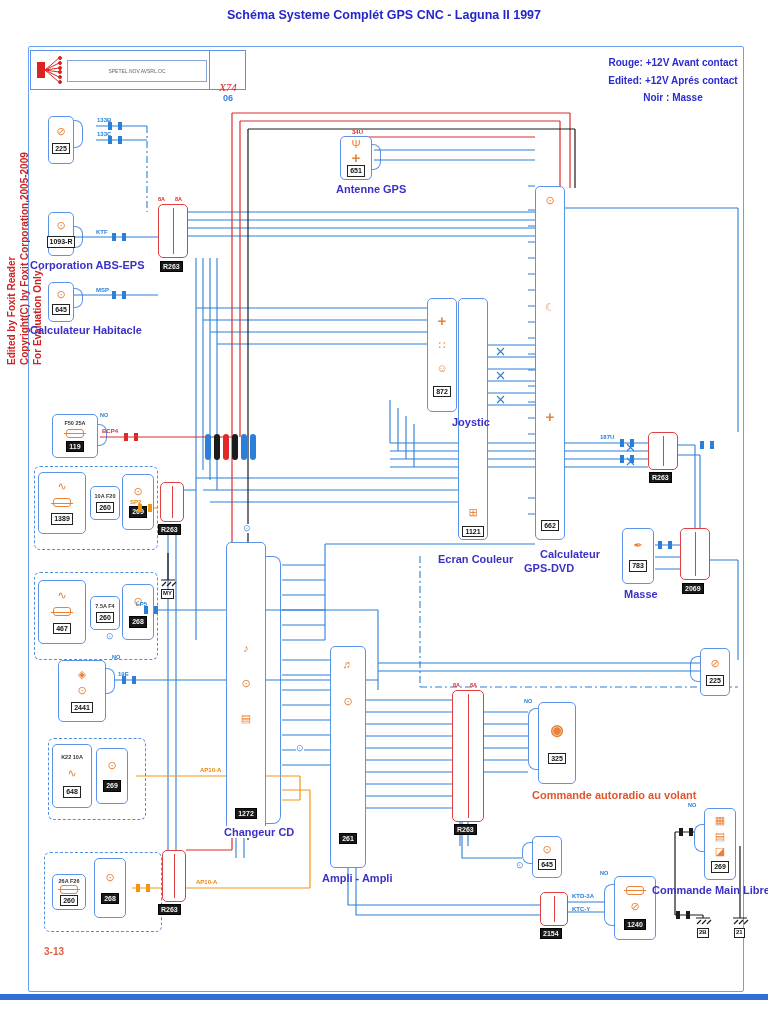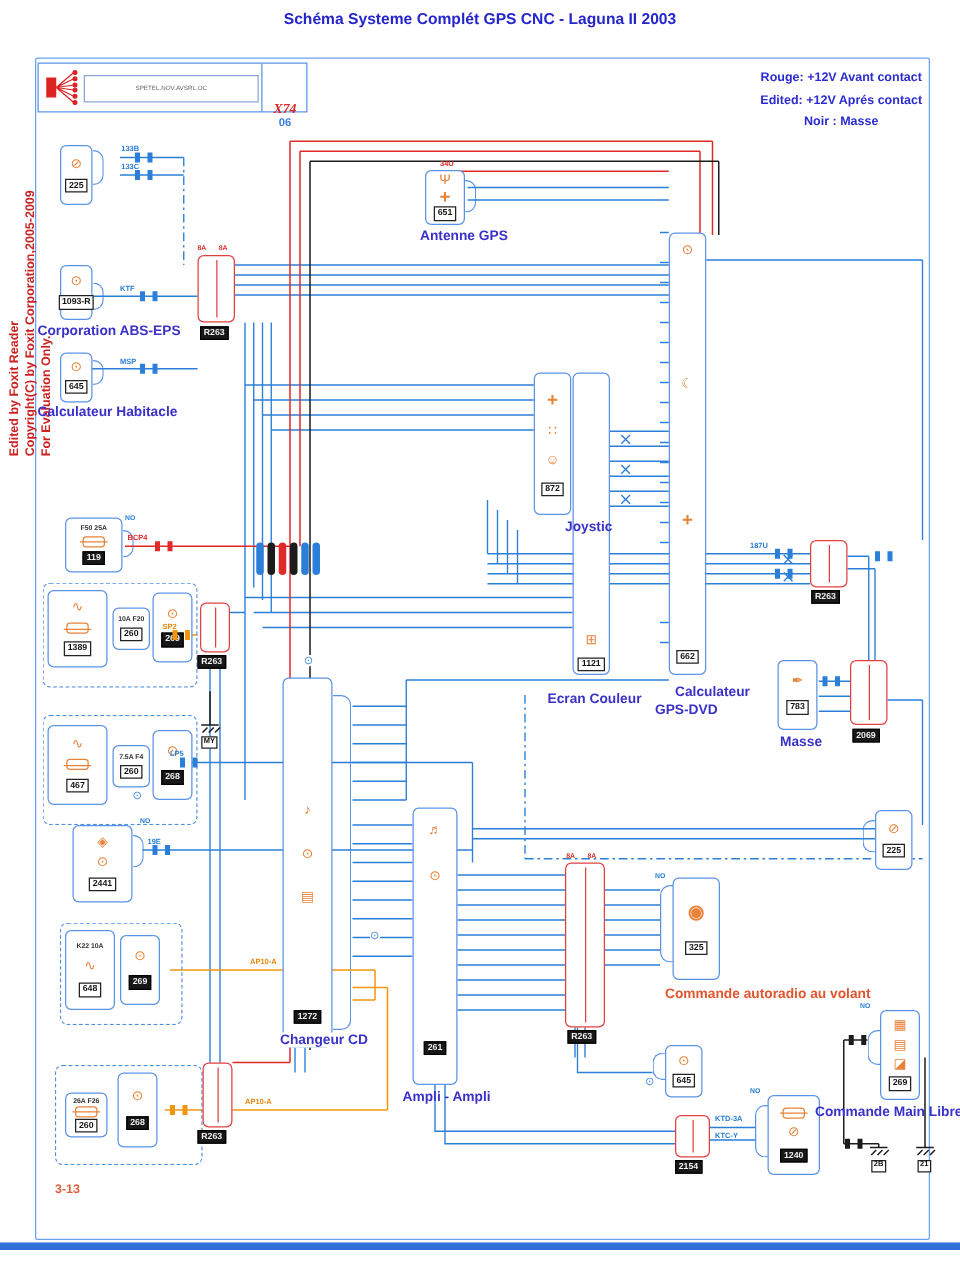--- a/index.html
+++ b/index.html
@@ -19,21 +19,21 @@
       line-height:1.3;white-space:nowrap;}
   .pagenum{position:absolute;left:44px;top:946px;color:#e06040;font-size:10px;font-weight:bold;}
   
   .header{position:absolute;left:30px;top:50px;width:214px;height:38px;
           border:1.6px solid #5b93e8;background:#fff;}
   .header .innerbox{position:absolute;left:36px;top:9px;width:138px;height:20px;
           border:1px solid #8aa6d8;display:flex;align-items:center;justify-content:center;
           font-size:5px;color:#666;overflow:hidden;}
   .header .cell{position:absolute;left:178px;top:0;bottom:0;width:36px;border-left:1.4px solid #5b93e8;
           display:flex;flex-direction:column;align-items:center;justify-content:center;}
-  .x74{color:#dd2222;font-size:11px;font-weight:bold;font-style:italic;font-family:"Liberation Serif",serif;margin-top:44px;}
+  .x74{color:#dd2222;font-size:11px;font-weight:normal;font-style:italic;font-family:"Liberation Serif",serif;margin-top:44px;}
   .sheet{color:#3a7fe0;font-size:9px;font-weight:bold;}
   
   .comp{position:absolute;border:1.4px solid #5b93e8;border-radius:5px;background:#fff;
         display:flex;flex-direction:column;align-items:center;justify-content:space-evenly;
         padding:2px 1px;box-sizing:border-box;}
   .redbox{border-color:#e04040;}
   .redbox::after{content:"";position:absolute;left:50%;top:3px;bottom:3px;border-left:1.2px solid #e04040;}
   .glyph{color:#e8833a;font-size:11px;line-height:1;}
   .glyph.big{font-size:15px;font-weight:bold;}
   .idtag{background:#fff;border:1px solid #222;color:#111;font-size:7px;font-weight:bold;
@@ -116,21 +116,21 @@
     <path d="M733,918 H747 M734,924 l4,-4 M739,924 l4,-4 M744,924 l4,-4"></path>
   </g>
 
   <g stroke="#f2960f" stroke-width="1.2" fill="none">
     <path d="M128,508 H158 M136,776 H300 M300,776 V800 M300,800 H282 M310,790 H282 M310,790 V888 M310,888 H186 M132,888 H162"></path>
   </g>
 </svg>
 
 <div class="frame"></div>
 <div class="bottombar"></div>
-<div class="title">Schéma Systeme Complét GPS CNC - Laguna II 2003</div>
+<div class="title">Schéma Systeme Complét GPS CNC - Laguna II 1997</div>
 
 <div class="legend">
   <div>Rouge: +12V Avant contact</div>
   <div>Edited: +12V Aprés contact</div>
   <div>Noir : Masse</div>
 </div>
 
 <div class="wm">
   <div>Edited by Foxit Reader</div>
   <div>Copyright(C) by Foxit Corporation,2005-2009</div>

